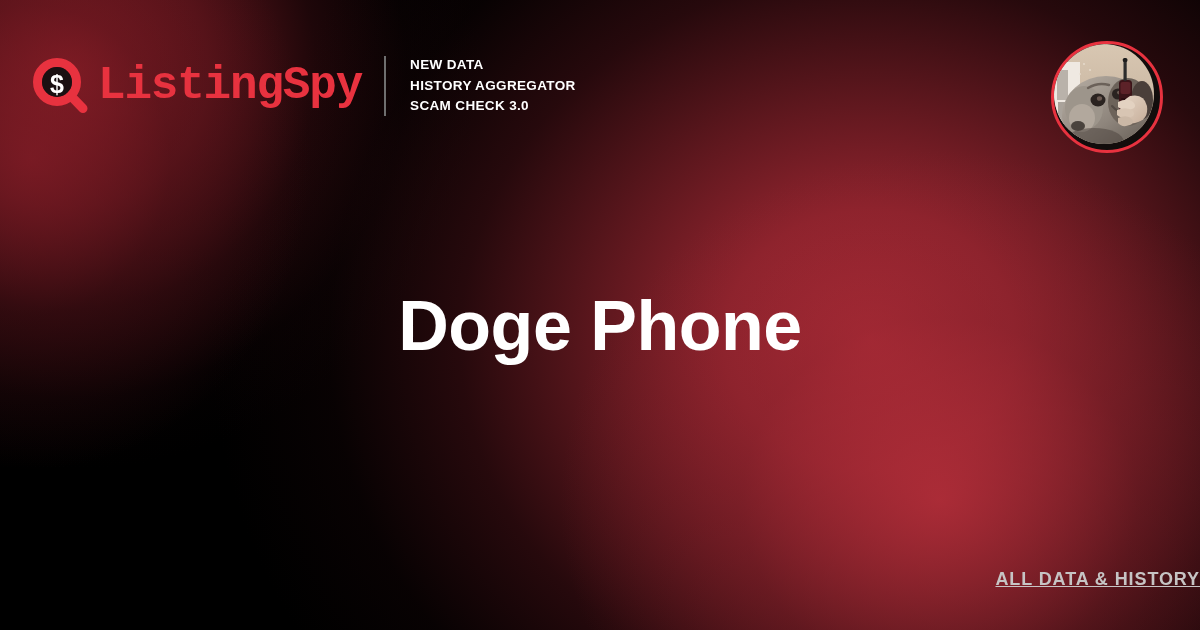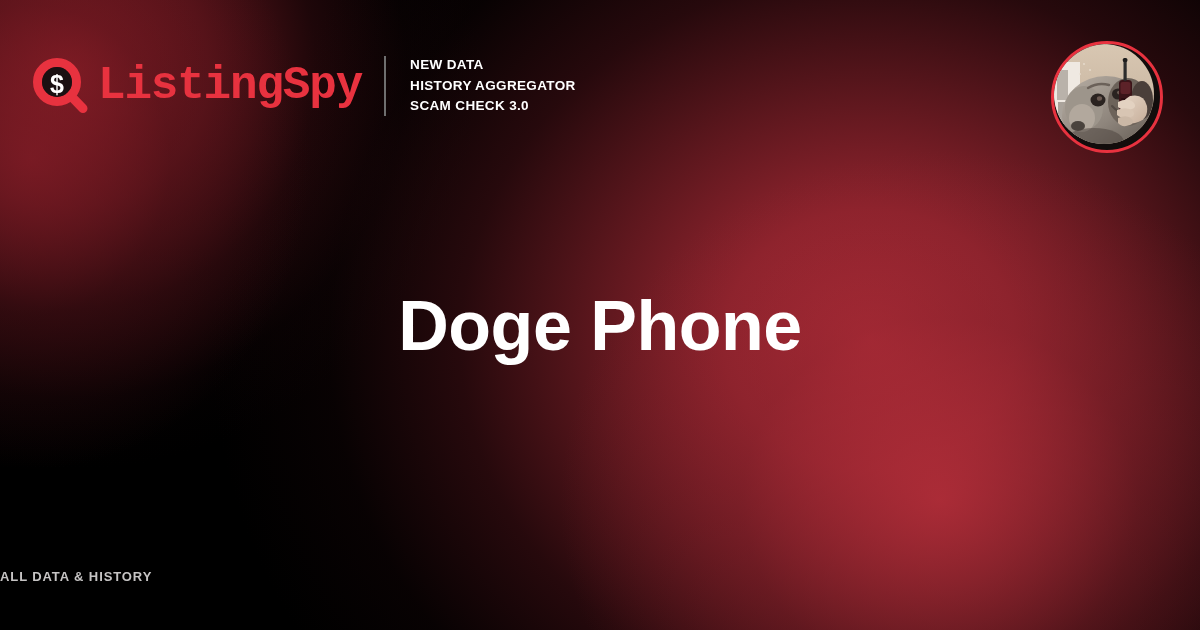--- a/index.html
+++ b/index.html
@@ -153,25 +153,26 @@
     letter-spacing: -0.3px;
     margin: 20px 0 0 0;
   }
 
   
   .footer {
     position: absolute;
     left: 0;
     top: 569px;
     width: 1200px;
-    text-align: left;
-    font-size: 13px;
+    text-align: right;
+    font-size: 18px;
     font-weight: bold;
     color: #C6C4C4;
     letter-spacing: 0.9px;
+    text-decoration: underline;
   }
 </style>
 </head>
 <body>
 
 <div class="canvas">
 
   <div class="glow glow-tl"></div>
   <div class="glow glow-tl2"></div>
   <div class="glow glow-br"></div>

